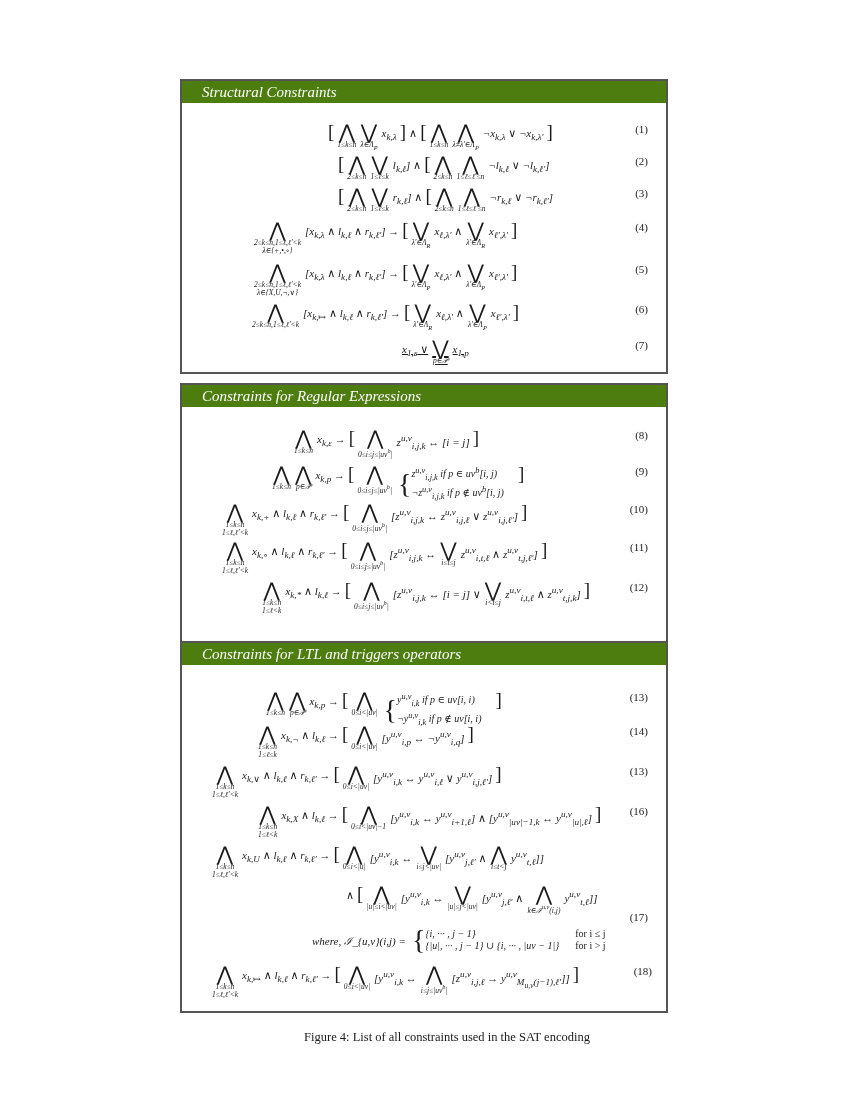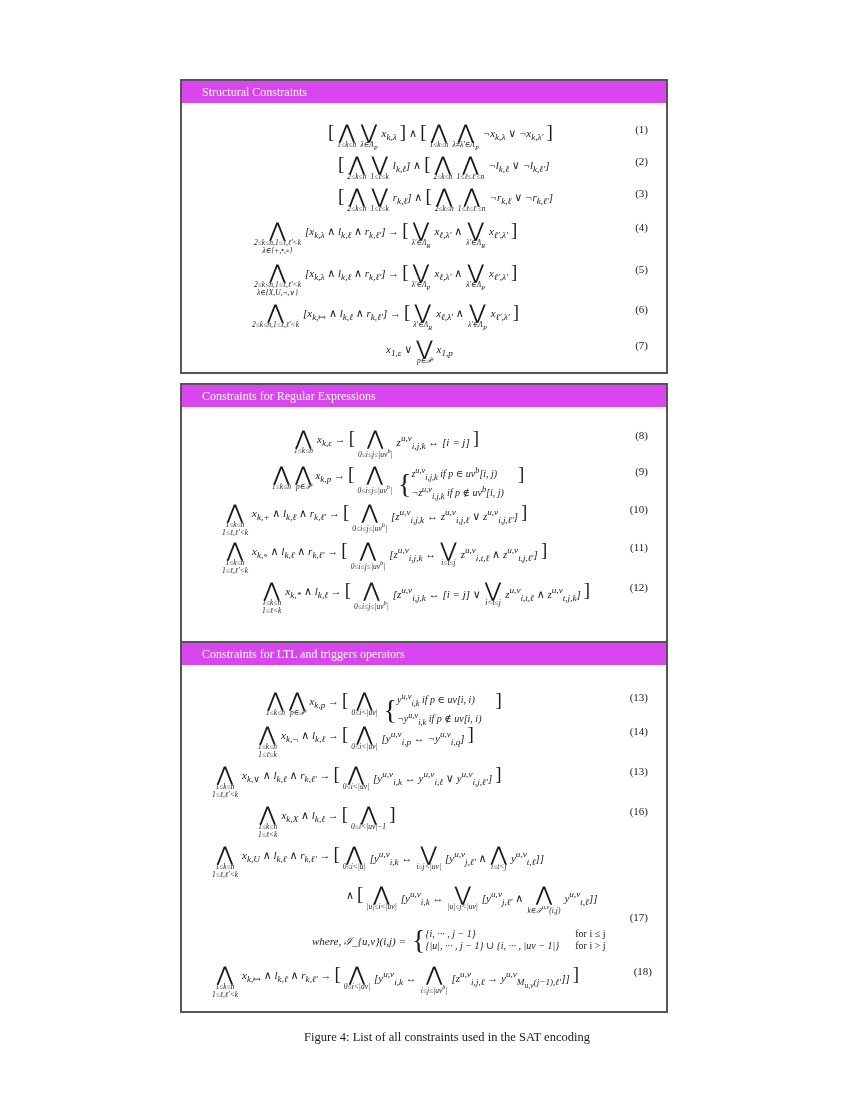--- a/index.html
+++ b/index.html
@@ -1,21 +1,21 @@
 <!DOCTYPE html>
 <html><head>
 <meta charset="utf-8">
 <style>
   html, body { margin:0; padding:0; background:#ffffff; }
   body { width:850px; height:1100px; position:relative; overflow:hidden;
          font-family:"Liberation Serif","DejaVu Serif",serif; color:#1a1a1a; }
   .box { position:absolute; left:180px; width:488px; border:2px solid #555;
          background:#fff; box-sizing:border-box; }
-  .box-header { background:#d946ef; color:#fff; font-size:12px; height:22px;
-                line-height:22px; padding-left:20px; }
+  .box-header { background:#4d7c0f; color:#fff; font-size:15px; height:22px;
+                line-height:22px; padding-left:20px;font-style:italic; }
   .eqs { position:relative; }
   .eq { position:absolute; left:0; right:0; font-size:11px; white-space:nowrap; }
   .eq .body { position:absolute; display:flex; align-items:flex-start; }
   .eq .num { position:absolute; right:18px; font-size:11px; }
   .op { display:inline-flex; flex-direction:column; align-items:center; margin:0 2px; vertical-align:top; }
   .op .sym { font-size:20px; line-height:18px; font-style:normal; }
   .op .sub { font-size:7.5px; line-height:8px; font-style:italic; white-space:nowrap; }
   .t { display:inline-block; padding-top:4px; margin:0 2px; font-style:italic;text-align:right; }
   .br { font-size:19px; line-height:18px; font-style:normal; margin:0 1px; }
   .cases { display:inline-flex; align-items:center; margin-left:4px; }
@@ -176,21 +176,21 @@
             <span class="sym">⋁</span>
             <span class="sub">λ′∈Λ<sub>P</sub></span>
           </span>
         <span class="t">x<sub>ℓ′,λ′</sub></span>
           <span class="br">]</span>
       </div>
       <span class="num">(6)</span>
     </div>
 
     <div class="eq" style="top:236px;">
-      <div class="body" style="left:202px;">
+      <div class="body" style="left:218px;text-decoration:underline;">
         <span class="t">x<sub>1,ε</sub> ∨</span>
         <span class="op">
             <span class="sym">⋁</span>
             <span class="sub">p∈𝒫</span>
           </span>
         <span class="t">x<sub>1,p</sub></span>
       </div>
       <span class="num">(7)</span>
     </div>
   </div>
@@ -391,20 +391,21 @@
             <span class="sym">⋀</span>
             <span class="sub">1≤k≤n</span>
             <span class="sub">1≤ℓ&lt;k</span>
           </span>
         <span class="t">x<sub>k,X</sub> ∧ l<sub>k,ℓ</sub> →</span>
           <span class="br">[</span>
         <span class="op">
             <span class="sym">⋀</span>
             <span class="sub">0≤i&lt;|uv|−1</span>
           </span>
+        <span class="t">[y<sup>u,v</sup><sub>i,k</sub> ↔ y<sup>u,v</sup><sub>i+1,ℓ</sub>] ∧ [y<sup>u,v</sup><sub>|uv|−1,k</sub> ↔ y<sup>u,v</sup><sub>|u|,ℓ</sub>]</span>
           <span class="br">]</span>
       </div>
       <span class="num">(16)</span>
     </div>
 
     <div class="eq" style="top:180px;">
       <div class="body" style="left:28px;">
         <span class="op">
             <span class="sym">⋀</span>
             <span class="sub">1≤k≤n</span>

